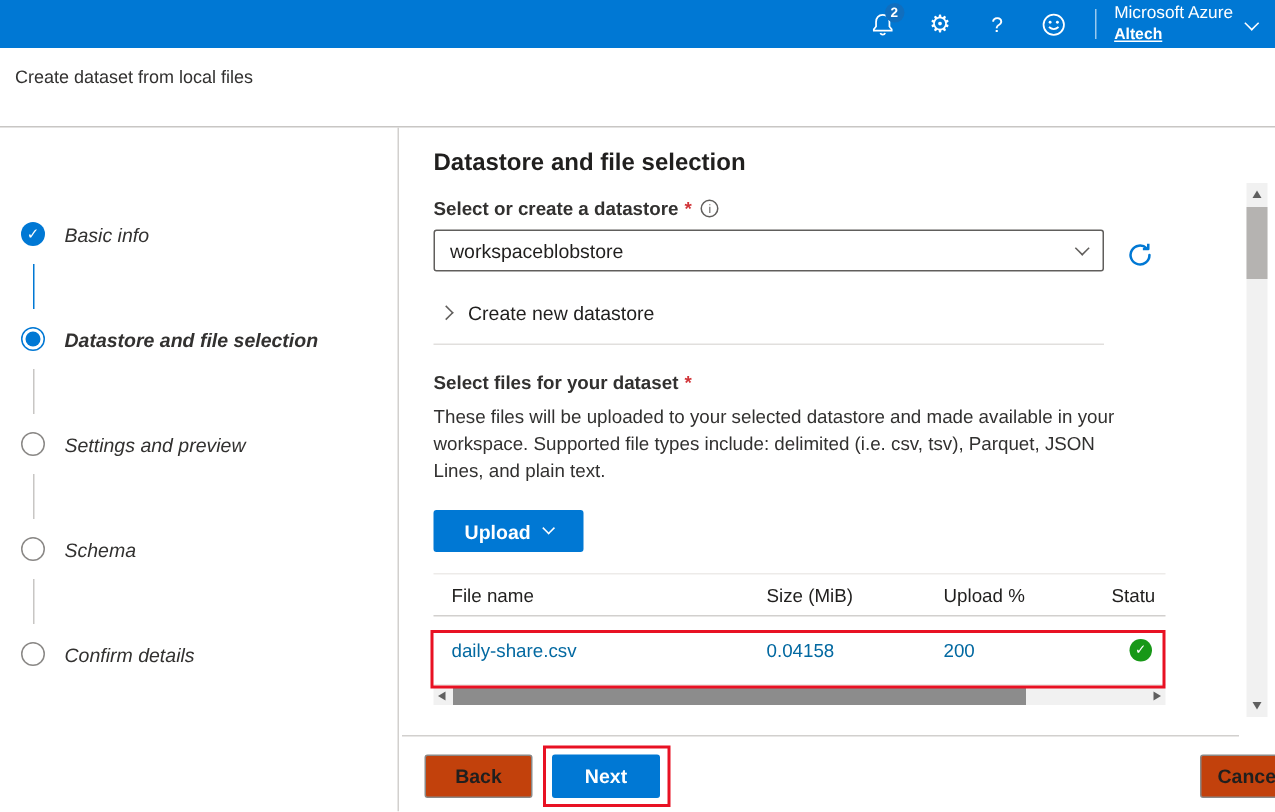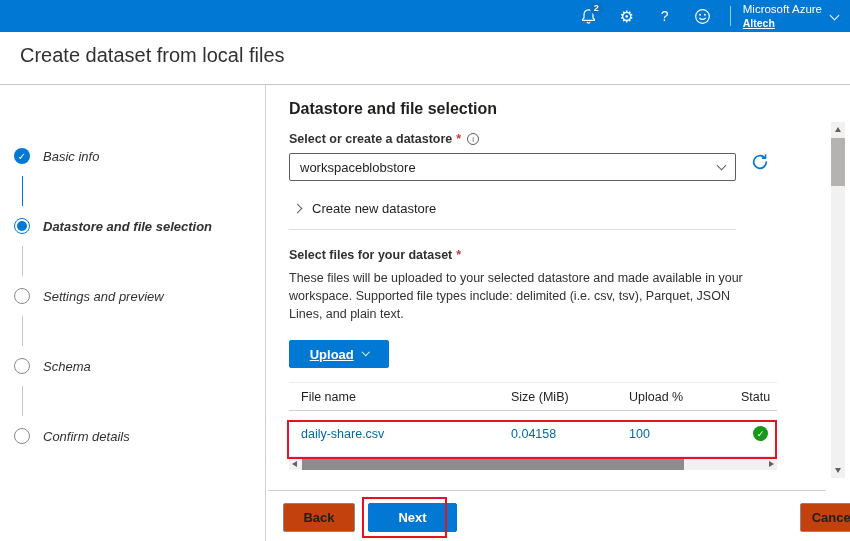--- a/index.html
+++ b/index.html
@@ -28,21 +28,21 @@
 
   
   .chev { display: inline-block; width: 7px; height: 7px; border-right: 1.6px solid #605e5c;
           border-bottom: 1.6px solid #605e5c; transform: rotate(45deg); }
   .chev.white { border-color: #fff; }
   .chev.small { width: 5.5px; height: 5.5px; }
   .chev.right { transform: rotate(-45deg); }
   .chev.up-offset { margin-top: -4px; }
 
   
-  .page-title { position: absolute; left: 20px; top: 44px; font-size: 20px; font-weight: 400; color: #323130; }
+  .page-title { position: absolute; left: 10px; top: 44px; font-size: 12px; font-weight: 400; color: #323130; }
   .title-divider { position: absolute; left: 0; top: 84px; width: 850px; height: 1px; background: #c8c6c4; }
   .v-divider { position: absolute; left: 265px; top: 85px; width: 1px; height: 456px; background: #d2d0ce; }
 
   
   .steps { position: absolute; left: 14px; top: 146px; width: 245px; }
   .step { display: flex; align-items: center; gap: 13px; height: 20px; cursor: pointer; }
   .step-label { font-size: 13px; color: #323130; font-style: italic; }
   .step.current .step-label { font-weight: bold; }
   .step-icon { width: 16px; height: 16px; border-radius: 50%; flex: 0 0 16px; position: relative;
                display: flex; align-items: center; justify-content: center; }
@@ -58,33 +58,33 @@
   
   .content { position: absolute; left: 289px; top: 100px; width: 488px; }
   .content h2 { font-size: 16px; font-weight: bold; color: #201f1e; margin-bottom: 13px; }
   .field-label { font-size: 12.5px; font-weight: bold; color: #323130; height: 16px; margin-bottom: 6px;
                  display: flex; align-items: center; }
   .req { color: #d13438; margin-left: 4px; }
   .info-icon { width: 12px; height: 12px; border: 1px solid #605e5c; border-radius: 50%;
                display: inline-flex; align-items: center; justify-content: center; margin-left: 6px;
                font-weight: normal; cursor: default; }
   .info-icon::after { content: "i"; font-size: 8px; color: #605e5c; }
-  .dropdown-row { display: flex; align-items: flex-start; gap: 14px; margin-bottom: 17px; }
+  .dropdown-row { display: flex; align-items: flex-end; gap: 14px; margin-bottom: 17px; }
   .dropdown { width: 447px; height: 28px; border: 1px solid #605e5c; border-radius: 2px; display: flex;
               align-items: center; justify-content: space-between; padding: 0 10px; font-size: 13px;
               color: #201f1e; cursor: pointer; background: #fff; }
   .refresh-btn { border: none; background: transparent; cursor: pointer; width: 20px; height: 20px; padding: 0; }
   .create-new { display: flex; align-items: center; gap: 11px; font-size: 13px; color: #201f1e; height: 20px;
                 margin-bottom: 11px; cursor: pointer; padding-left: 5px; }
   .sub-divider { width: 447px; height: 1px; background: #e1dfdd; margin-bottom: 17px; }
   .para { font-size: 12.5px; line-height: 18px; color: #323130; width: 464px; margin-bottom: 17px; }
   .upload-btn { height: 28px; min-width: 100px; background: var(--accent, #0078d4); color: #fff;
                 border: 1px solid var(--accent, #0078d4); border-radius: 2px; font-size: 13px;
                 font-weight: bold; display: inline-flex; align-items: center; justify-content: center;
-                gap: 9px; padding: 0 14px; cursor: pointer; margin-bottom: 14px; font-family: inherit; text-decoration: underline; }
+                gap: 9px; padding: 0 14px; cursor: pointer; margin-bottom: 14px; font-family: inherit; }
 
   
   .t-head { display: grid; grid-template-columns: 210px 118px 112px 1fr; align-items: center; height: 29px;
             padding-left: 12px; border-top: 1px solid #edebe9; border-bottom: 1px solid #d2d0ce;
             font-size: 12.5px; font-weight: normal; color: #201f1e; overflow: hidden; white-space: nowrap; }
   .t-row { display: grid; grid-template-columns: 210px 118px 112px 1fr; align-items: center; height: 46px;
            padding-left: 12px; border-bottom: 1px solid #edebe9; font-size: 12.5px; color: #0369a1; }
   .status-ok { width: 15px; height: 15px; border-radius: 50%; background: var(--success, #189818);
                display: flex; align-items: center; justify-content: center; margin-left: 12px; }
   .status-ok::after { content: "\2713"; color: #fff; font-size: 9px; font-weight: bold; }
@@ -103,21 +103,21 @@
   .vs-down { bottom: 5px; border-top: 5px solid #606060; }
   .vs-thumb { position: absolute; left: 0; top: 16px; width: 14px; height: 48px; background: #b5b3b1; cursor: grab; }
 
   
   .footer-divider { position: absolute; left: 268px; top: 490px; width: 558px; height: 1px; background: #d2d0ce; }
   .btn { position: absolute; top: 503px; height: 29px; border-radius: 2px; font-size: 13px; font-weight: bold;
          font-family: inherit; cursor: pointer; display: flex; align-items: center; justify-content: center; }
   .btn.secondary { background: #c2410c; border: 1px solid #8a8886; color: #201f1e; }
   .btn.primary { background: var(--accent, #0078d4); border: 1px solid var(--accent, #0078d4); color: #fff; }
   .btn-back { left: 283px; width: 72px; }
-  .btn-next { left: 368px; width: 89px; }
+  .btn-next { left: 368px; width: 72px; }
   .btn-cancel { left: 800px; width: 66px; }
 
   
   .annotation { position: absolute; border: 2px solid var(--annotation, #e81123); pointer-events: none; z-index: 6; }
   .ann-row { left: 287px; top: 420px; width: 490px; height: 39px; }
   .ann-next { left: 362px; top: 497px; width: 85px; height: 41px; }
 </style>
 </head>
 <body>
 
@@ -229,21 +229,21 @@
 
     <div class="t-head">
       <span>File name</span>
       <span>Size (MiB)</span>
       <span>Upload %</span>
       <span>Statu</span>
     </div>
     <div class="t-row">
       <span>daily-share.csv</span>
       <span>0.04158</span>
-      <span>100</span>
+      <span>200</span>
       <span class="status-ok"></span>
     </div>
 
     <div class="hscroll">
       <span class="hs-arrow hs-left"></span>
       <span class="hs-thumb"></span>
       <span class="hs-arrow hs-right"></span>
     </div>
   </main>
 

